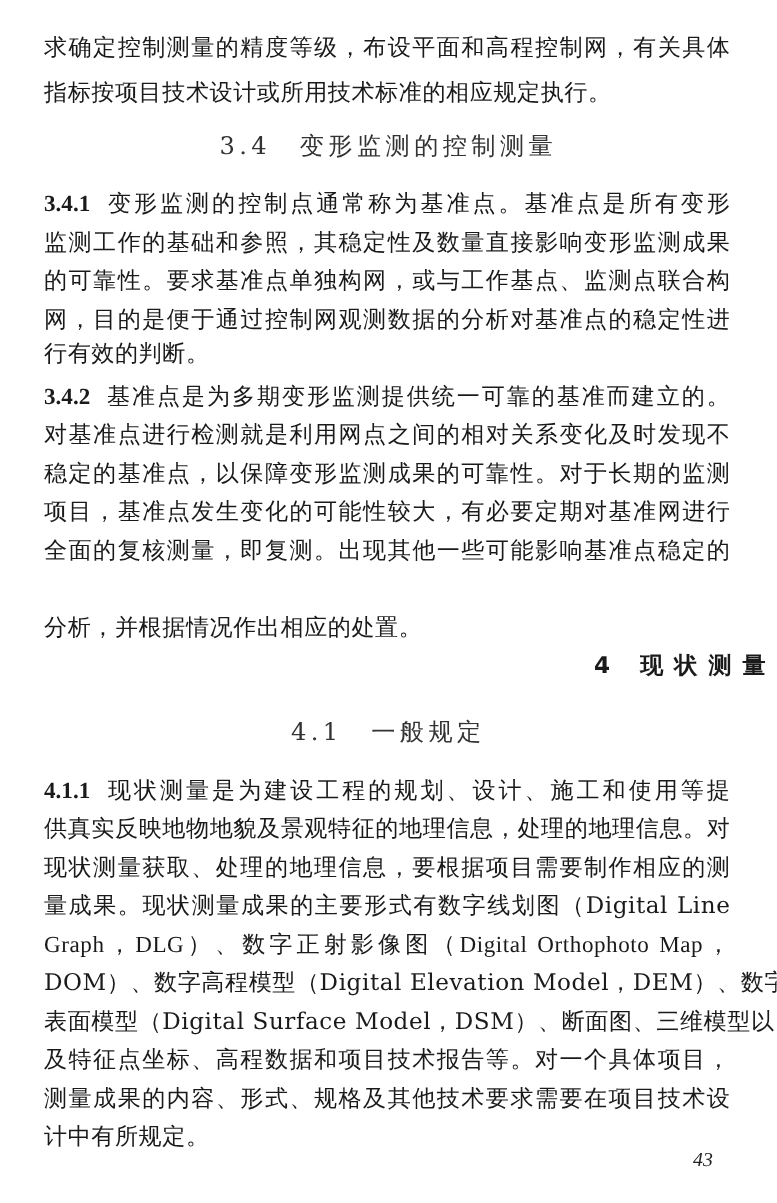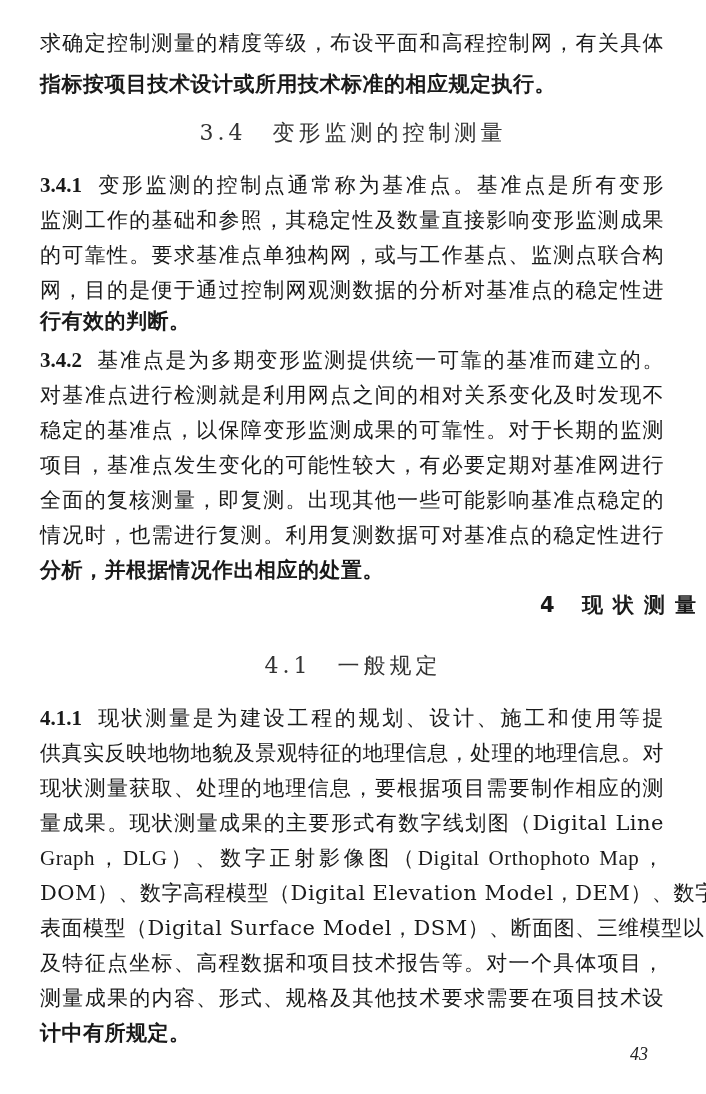--- a/index.html
+++ b/index.html
@@ -8,21 +8,21 @@
     font-family: "DejaVu Serif", "Liberation Serif", serif;
     color: #1a1a1a;
   }
   .page { position: absolute; left: 0; top: 0; width: 706px; height: 1094px; }
   .line {
     position: absolute; left: 40px; width: 624px;
     font-size: 21px; line-height: 30px; height: 30px;
     white-space: nowrap; text-align: justify; text-align-last: justify;
     letter-spacing: 0.5px;
   }
-  .line.last { text-align-last: left; font-weight: bold; }
+  .line.last { text-align-last: left; }
   .clause { font-family: "Liberation Serif", serif; font-weight: bold; margin-right: 14px; letter-spacing: 0; margin-top: 16px; }
   .heading {
     position: absolute; left: 0; width: 706px; text-align: center;
     white-space: nowrap;
   }
   .sec { font-size: 22px; letter-spacing: 4px; color: #333; }
   .chap { font-size: 21px; font-weight: bold; letter-spacing: 10px; font-family: "DejaVu Sans", sans-serif; text-align: right; }
   .pageno {
     position: absolute; right: 58px; top: 1044px;
     font-family: "Liberation Serif", serif; font-style: italic; font-size: 18px; color: #222;
@@ -43,21 +43,20 @@
   <div class="line" style="top:205px">监测工作的基础和参照，其稳定性及数量直接影响变形监测成果</div>
   <div class="line" style="top:240px">的可靠性。要求基准点单独构网，或与工作基点、监测点联合构</div>
   <div class="line" style="top:275px">网，目的是便于通过控制网观测数据的分析对基准点的稳定性进</div>
   <div class="line last" style="top:306px">行有效的判断。</div>
 
   <div class="line" style="top:345px"><span class="clause">3.4.2</span><span>基准点是为多期变形监测提供统一可靠的基准而建立的。</span></div>
   <div class="line" style="top:380px">对基准点进行检测就是利用网点之间的相对关系变化及时发现不</div>
   <div class="line" style="top:415px">稳定的基准点，以保障变形监测成果的可靠性。对于长期的监测</div>
   <div class="line" style="top:450px">项目，基准点发生变化的可能性较大，有必要定期对基准网进行</div>
   <div class="line" style="top:485px">全面的复核测量，即复测。出现其他一些可能影响基准点稳定的</div>
-  <div class="line" style="top:520px">情况时，也需进行复测。利用复测数据可对基准点的稳定性进行</div>
   <div class="line last" style="top:555px">分析，并根据情况作出相应的处置。</div>
 
   <div class="heading chap" style="top:591px">4 现状测量</div>
 
   <div class="heading sec" style="top:651px">4.1　一般规定</div>
 
   <div class="line" style="top:703px"><span class="clause">4.1.1</span><span>现状测量是为建设工程的规划、设计、施工和使用等提</span></div>
   <div class="line" style="top:738px">供真实反映地物地貌及景观特征的地理信息，处理的地理信息。对</div>
   <div class="line" style="top:773px">现状测量获取、处理的地理信息，要根据项目需要制作相应的测</div>
   <div class="line" style="top:808px">量成果。现状测量成果的主要形式有数字线划图（Digital Line</div>

